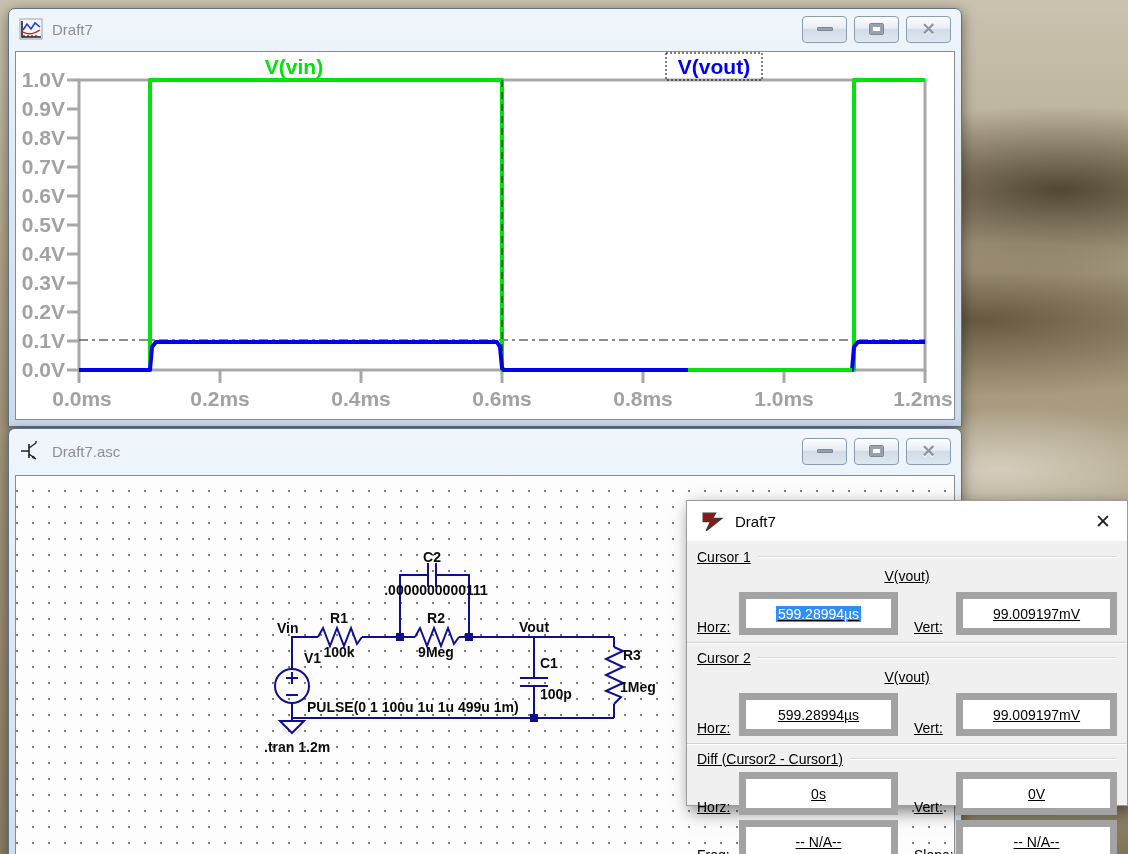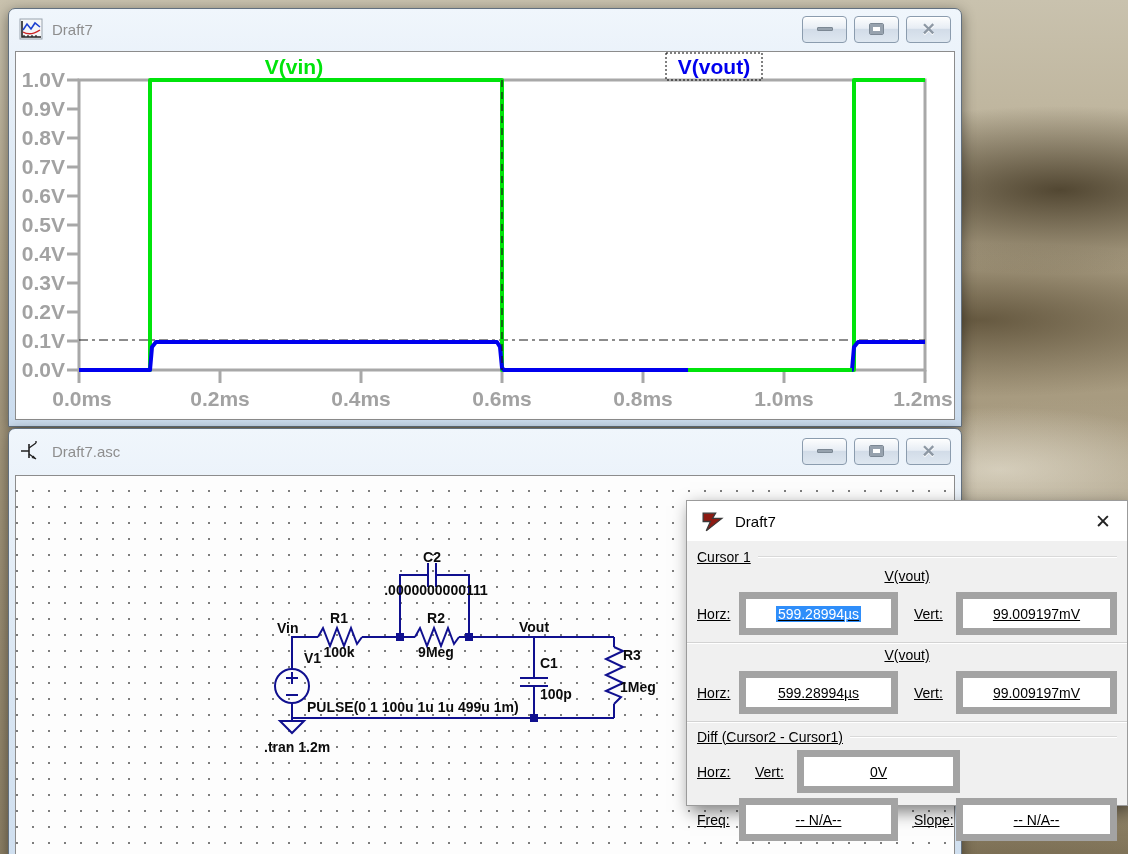--- a/index.html
+++ b/index.html
@@ -71,21 +71,21 @@
   }
   .dlg-title { height:40px; background:#fff; display:flex; align-items:center; padding:0 16px 0 13px; }
   .dlg-icon { width:25px; height:25px; flex:none; }
   .dlg-title-text { margin-left:10px; font-size:15px; }
   .dlg-close { margin-left:auto; font-size:19px; color:#222; line-height:1; cursor:default; }
   .dlg-body { padding:2px 10px 0 10px;text-decoration:underline; }
   .group-hdr { display:flex; align-items:center; height:17px; margin-top:5px; }
   .group-hdr .gline { flex:1; margin-left:7px; height:2px; border-top:1px solid #d9d9d9; border-bottom:1px solid #fff; }
   .sep { margin:7px -10px 0 -10px; height:2px; border-top:1px solid #d3d3d3; border-bottom:1px solid #fff; }
   .trace-row { text-align:center; margin-top:3px; height:19px; }
-  .frow { display:flex; align-items:center; margin-top:5px; }
+  .frow { display:flex; align-items:flex-end; margin-top:5px; }
   .flab { flex:none; }
   .lab1 { width:42px; }
   .lab2 { width:42px; margin-left:16px; }
   .fld { height:43px; border:7px solid #a3a3a3; background:#fff; display:flex; align-items:center; justify-content:center; }
   .f1 { width:161px; }
   .f2 { width:163px; }
   .sel { background:#2f8efa; color:#fff; padding:0 2px; }
 </style>
 </head>
 <body>
@@ -287,39 +287,46 @@
       <div class="fld f1">
         <span class="sel">599.28994µs</span>
       </div>
       <span class="flab lab2">Vert:</span>
       <div class="fld f2">
         <span>99.009197mV</span>
       </div>
     </div>
     <div class="sep"></div>
 
+    <div class="group-hdr">
+      <span>Cursor 2</span>
+      <span class="gline"></span>
+    </div>
     <div class="trace-row">V(vout)</div>
     <div class="frow">
       <span class="flab lab1">Horz:</span>
       <div class="fld f1">
         <span>599.28994µs</span>
       </div>
       <span class="flab lab2">Vert:</span>
       <div class="fld f2">
         <span>99.009197mV</span>
       </div>
     </div>
     <div class="sep"></div>
 
     <div class="group-hdr">
       <span>Diff (Cursor2 - Cursor1)</span>
       <span class="gline"></span>
     </div>
     <div class="frow">
       <span class="flab lab1">Horz:</span>
+      <div class="fld f1">
+        <span>0s</span>
+      </div>
       <span class="flab lab2">Vert:</span>
       <div class="fld f2">
         <span>0V</span>
       </div>
     </div>
     <div class="frow">
       <span class="flab lab1">Freq:</span>
       <div class="fld f1">
         <span>-- N/A--</span>
       </div>

